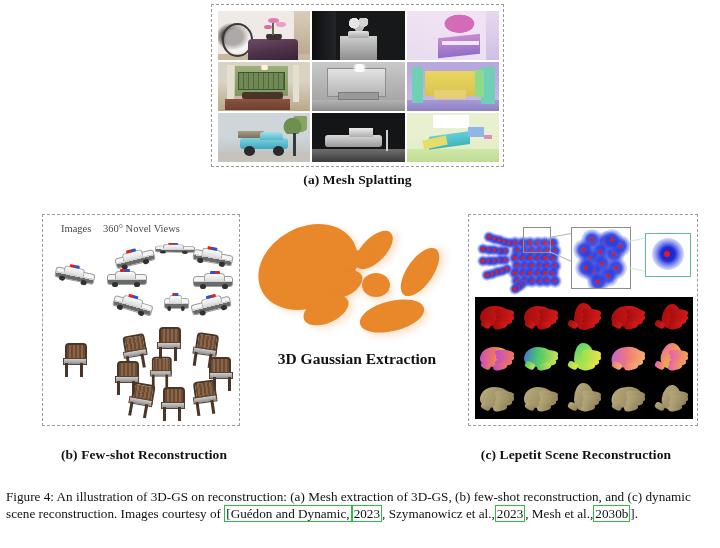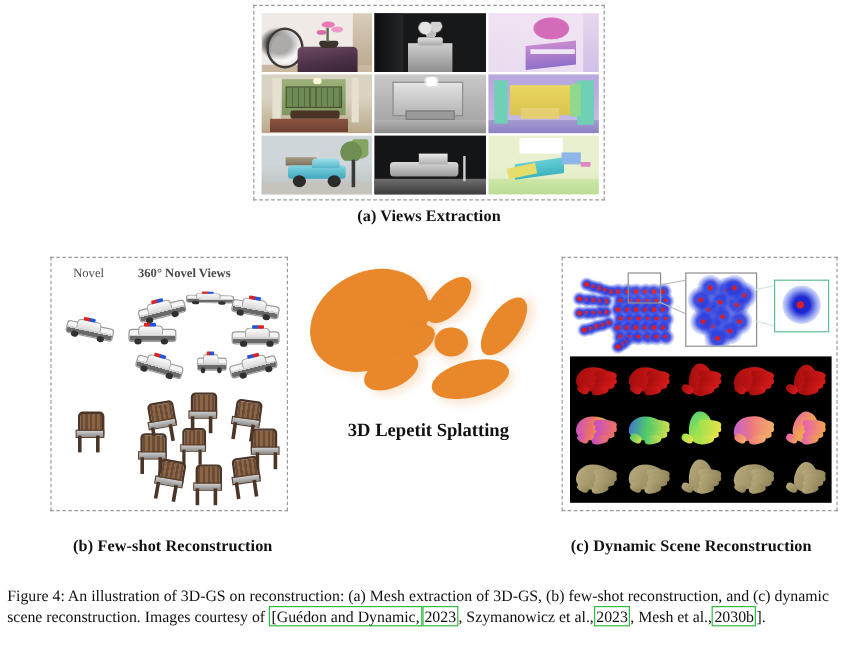--- a/index.html
+++ b/index.html
@@ -471,25 +471,25 @@
       <div class="q-white"></div>
       <div class="q-cyan"></div>
       <div class="q-yellow"></div>
       <div class="q-blue"></div>
       <div class="q-mag"></div>
     </div>
 
   </div>
 </div>
 
-<div class="panel-label" style="left:211px; top:172px; width:293px;">(a) Views Extraction</div>
+<div class="panel-label" style="left:211px; top:172px; width:293px;">(a) Mesh Splatting</div>
 
 <div class="dashbox" id="panel-b-box">
-  <div class="bhead" style="left:18px; top:8px;">Novel</div>
-  <div class="bhead" style="left:72px; top:8px;font-weight:bold;">360° Novel Views</div>
+  <div class="bhead" style="left:18px; top:8px;">Images</div>
+  <div class="bhead" style="left:60px; top:8px;">360° Novel Views</div>
 
   <div class="obj car" style="left:12px; top:52px; transform:rotate(12deg);">
     <div class="cbody"></div>
     <div class="ctop"></div>
     <div class="lightbar"></div>
     <div class="w1"></div>
     <div class="w2"></div>
   </div>
 
   <div class="obj car" style="left:72px; top:36px; transform:rotate(-14deg);">
@@ -617,21 +617,21 @@
 <div class="abs" id="gauss-wrap">
     <div class="gauss" style="left: 6px; top: 17px; width: 104px; height: 80px; background: rgb(232, 136, 42); transform: rotate(-28deg);"></div>
     <div class="gauss" style="left: 100px; top: 28px; width: 48px; height: 24px; background: rgb(232, 136, 42); transform: rotate(-46deg);"></div>
     <div class="gauss" style="left: 92px; top: 42px; width: 24px; height: 16px; background: rgb(232, 136, 42); transform: rotate(-40deg);"></div>
     <div class="gauss" style="left: 142px; top: 49px; width: 56px; height: 26px; background: rgb(232, 136, 42); transform: rotate(-55deg);"></div>
     <div class="gauss" style="left: 78px; top: 63px; width: 36px; height: 22px; background: rgb(232, 136, 42); transform: rotate(-32deg);"></div>
     <div class="gauss" style="left: 112px; top: 63px; width: 28px; height: 24px; background: rgb(232, 136, 42); transform: rotate(0deg);"></div>
     <div class="gauss" style="left: 52px; top: 87px; width: 48px; height: 26px; background: rgb(232, 136, 42); transform: rotate(-24deg);"></div>
     <div class="gauss" style="left: 109px; top: 91px; width: 66px; height: 30px; background: rgb(232, 136, 42); transform: rotate(-14deg);"></div>
   </div>
-<div id="gs-title">3D Lepetit Splatting</div>
+<div id="gs-title">3D Gaussian Extraction</div>
 
 <div class="dashbox" id="panel-c-box">
   <div id="c-top">
     <div id="c-hand-points">
         <div class="gpt gb" style="left: 27px; top: 9px; width: 14px; height: 14px;"></div>
         <div class="gpt gr" style="left: 32.4px; top: 14.4px; width: 3.2px; height: 3.2px;"></div>
         <div class="gpt gb" style="left: 34.5px; top: 9px; width: 14px; height: 14px;"></div>
         <div class="gpt gr" style="left: 39.9px; top: 14.4px; width: 3.2px; height: 3.2px;"></div>
         <div class="gpt gb" style="left: 42px; top: 9px; width: 14px; height: 14px;"></div>
         <div class="gpt gr" style="left: 47.4px; top: 14.4px; width: 3.2px; height: 3.2px;"></div>
@@ -908,17 +908,17 @@
         <div class="hcore" style="width:44%;height:62%;left:28%;top:16%;transform:rotate(10deg);"></div>
         <div class="hfing" style="left: 46%; top: 30%; width: 44%; transform: rotate(6deg);"></div>
         <div class="hfing" style="left: 48%; top: 41%; width: 42%; transform: rotate(2deg);"></div>
         <div class="hfing" style="left: 46%; top: 52%; width: 40%; transform: rotate(-4deg);"></div>
         <div class="hfing" style="left: 42%; top: 62%; width: 32%; transform: rotate(-12deg);"></div>
         <div class="hfing" style="left: 14%; top: 60%; width: 24%; transform: rotate(28deg);"></div>
       </div>
   </div>
 </div>
 
-<div class="panel-label" style="left:432px; top:447px; width:288px;">(c) Dynamic Scene Reconstruction</div>
+<div class="panel-label" style="left:432px; top:447px; width:288px;">(c) Lepetit Scene Reconstruction</div>
 
 <div id="caption">
   <span>Figure 4: An illustration of 3D-GS on reconstruction: (a) Mesh extraction of 3D-GS, (b) few-shot reconstruction, and (c) dynamic scene reconstruction. Images courtesy of </span><span class="cite">[Guédon and Dynamic,</span><span class="cite">2023</span><span>, Szymanowicz et al.,</span><span class="cite">2023</span><span>, Mesh et al.,</span><span class="cite">2030b</span><span>].</span>
 </div>
 
 </body></html>

